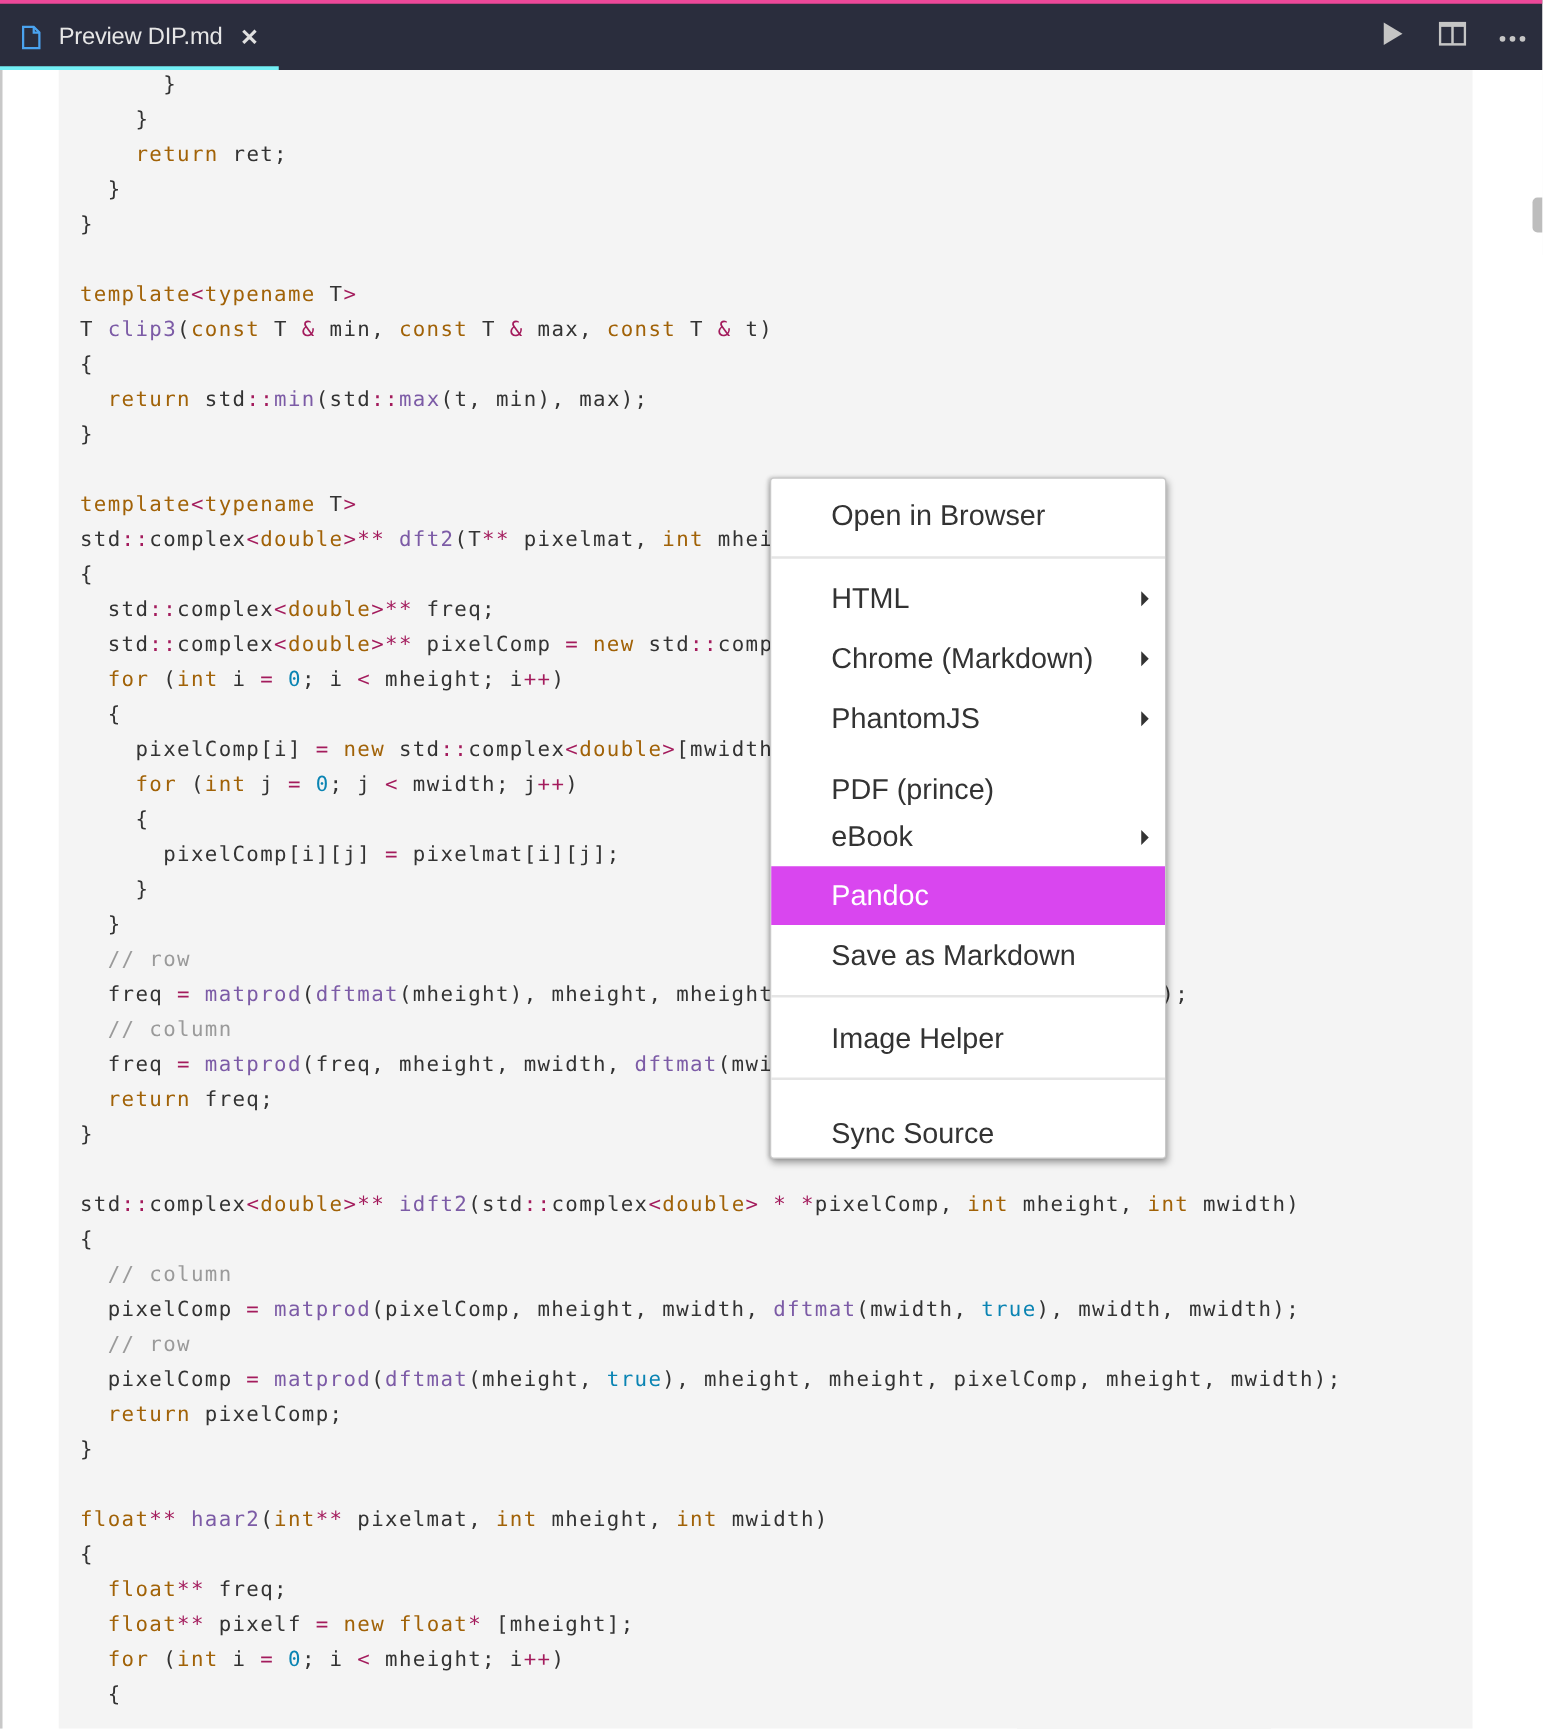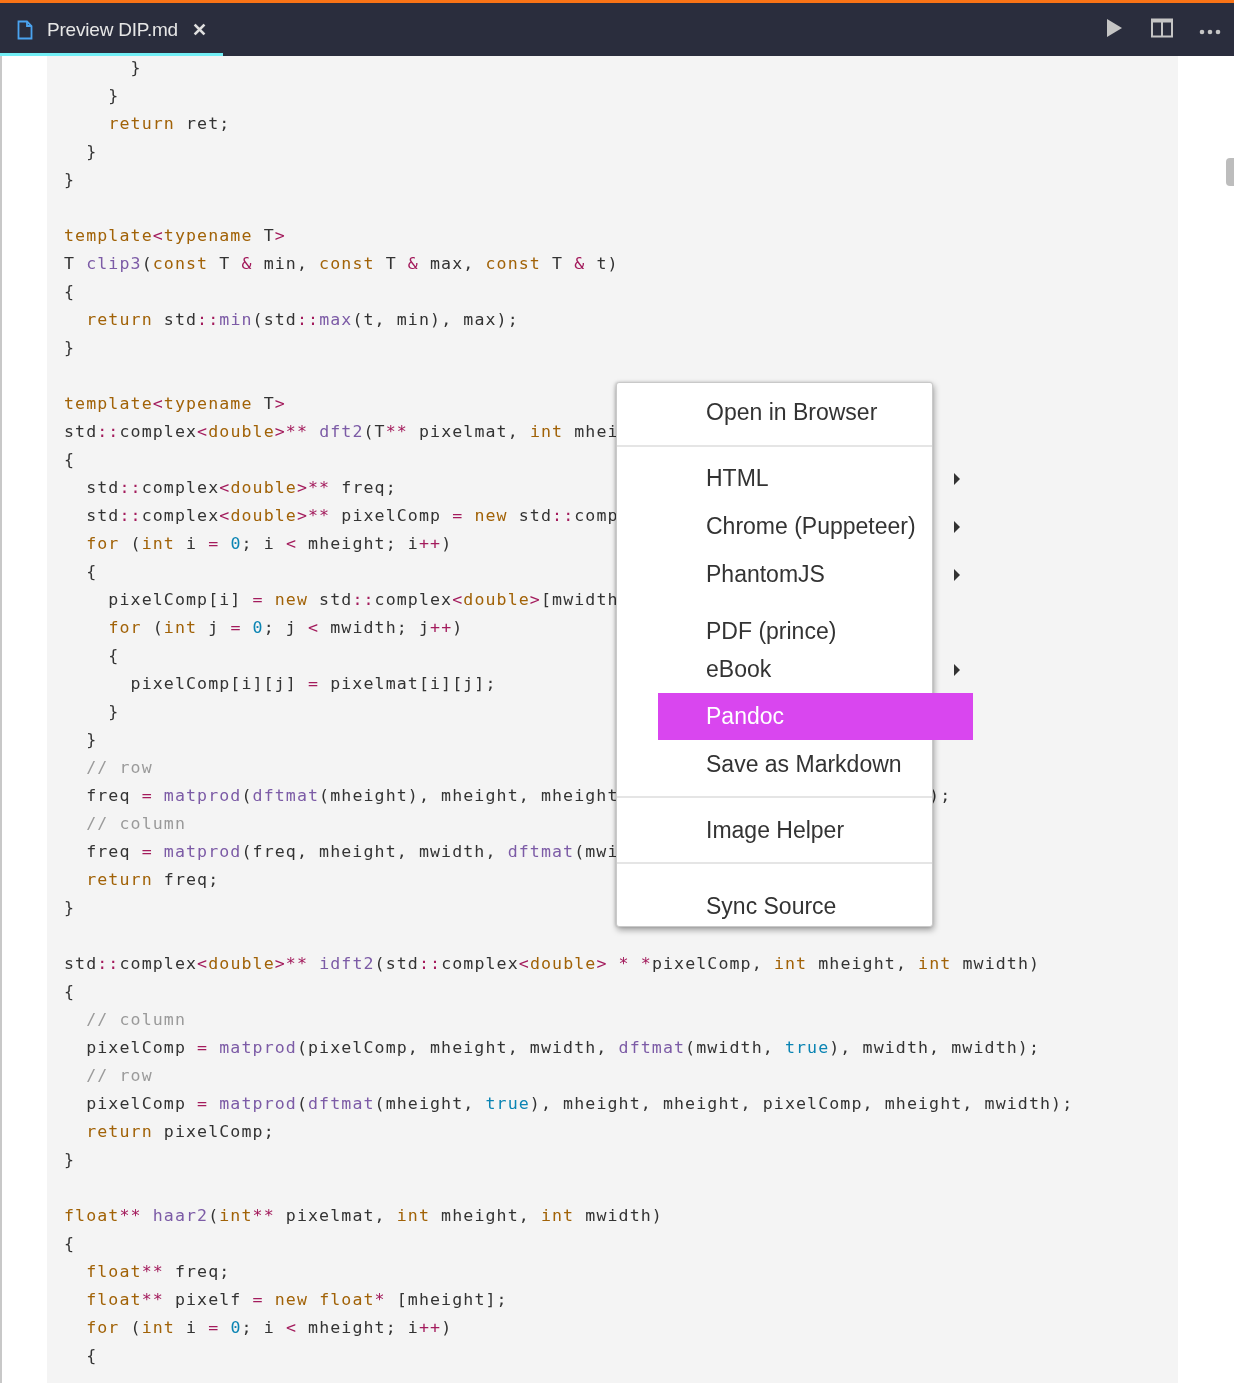--- a/index.html
+++ b/index.html
@@ -1,19 +1,19 @@
 <!DOCTYPE html>
 <html><head>
 <meta charset="utf-8">
 <style>
   * { box-sizing: border-box; margin: 0; padding: 0; }
   html, body { width: 1234px; height: 1383px; overflow: hidden; background: #ffffff; }
   body { position: relative; font-family: "Liberation Sans", sans-serif; }
 
-  .tabbar { position: absolute; left: 0; top: 0; width: 1234px; height: 56px; background: #2a2d3d; border-top: 3px solid #f97316; }
+  .tabbar { position: absolute; left: 0; top: 0; width: 1234px; height: 56px; background: #2a2d3d; border-top: 3px solid #ec4899; }
   .tab { position: absolute; left: 0; top: 0; width: 223px; height: 53px; display: flex; align-items: center; padding-left: 17px; }
   .tab-underline { position: absolute; left: 0; top: 50px; width: 223px; height: 3px; background: #72eef5; }
   .tab-icon { width: 16px; height: 20px; margin-right: 14px; display: inline-block; }
   .tab-title { color: #e6e6e6; font-size: 19px; letter-spacing: -0.2px; }
   .tab-close { color: #e0e0e0; font-size: 18px; margin-left: 14px; font-weight: bold; cursor: pointer; }
   .toolbar { position: absolute; right: 0; top: 0; height: 53px; display: flex; align-items: center; }
   .tb-btn { width: 48px; height: 53px; display: flex; align-items: center; justify-content: center; cursor: pointer; }
 
   .left-edge { position: absolute; left: 0; top: 56px; width: 2px; height: 1327px; background: #c8c8c8; }
   .codeblock { position: absolute; left: 47px; top: 56px; width: 1131px; height: 1327px; background: #f4f4f4; overflow: hidden; }
@@ -21,21 +21,21 @@
   .code .line { height: 28px; }
   .k { color: #a16207; }
   .f { color: #7c5ba6; }
   .n { color: #0a84b3; }
   .c { color: #9a9a9a; }
   .o { color: #a31b5c; }
 
   .scroll-thumb { position: absolute; left: 1226px; top: 158px; width: 8px; height: 28px; border-radius: 4px 0 0 4px; background: #bdbdbd; }
 
   .menu { position: absolute; left: 616px; top: 382px; width: 317px; height: 545px; background: #ffffff; border: 1px solid #c9c9c9; border-radius: 3px; box-shadow: 1px 3px 6px rgba(0,0,0,0.35), -1px 0 3px rgba(0,0,0,0.15); }
-  .menu-item { position: absolute; left: 0; width: 315px; height: 47px; display: flex; align-items: center; padding-left: 48px; font-size: 23px; color: #333333; cursor: pointer; margin-left: 41px; }
+  .menu-item { position: absolute; left: 0; width: 315px; height: 47px; display: flex; align-items: center; padding-left: 48px; font-size: 23px; color: #333333; cursor: pointer; }
   .menu-item.active { background: #d946ef; color: #ffffff; }
   .submenu-arrow { position: absolute; right: 13px; top: 50%; margin-top: -6px; width: 0; height: 0; border-top: 6px solid transparent; border-bottom: 6px solid transparent; border-left: 6px solid #333333; }
   .menu-sep { position: absolute; left: 0; width: 315px; height: 2px; background: #e5e5e5; }
 </style>
 </head>
 <body>
 
 <div class="tabbar">
   <div class="tab">
     <span class="tab-icon">
@@ -88,21 +88,21 @@
 <div class="menu">
   <div class="menu-item" style="top:6px;">
     <span>Open in Browser</span>
   </div>
   <div class="menu-sep" style="top:62px;"></div>
   <div class="menu-item" style="top:72px;">
     <span>HTML</span>
     <span class="submenu-arrow"></span>
   </div>
   <div class="menu-item" style="top:120px;">
-    <span>Chrome (Puppeteer)</span>
+    <span>Chrome (Markdown)</span>
     <span class="submenu-arrow"></span>
   </div>
   <div class="menu-item" style="top:168px;">
     <span>PhantomJS</span>
     <span class="submenu-arrow"></span>
   </div>
   <div class="menu-item" style="top:215px;align-items:flex-end;">
     <span>PDF (prince)</span>
   </div>
   <div class="menu-item" style="top:263px;">

